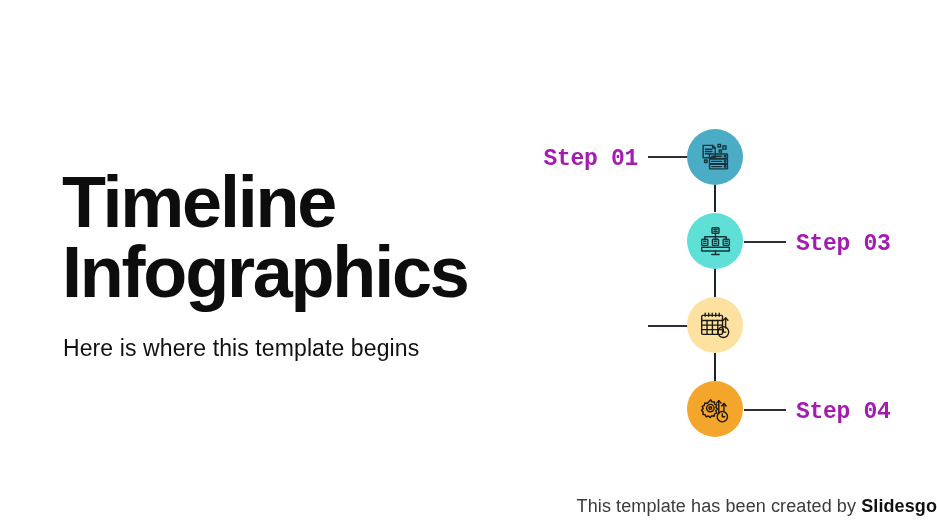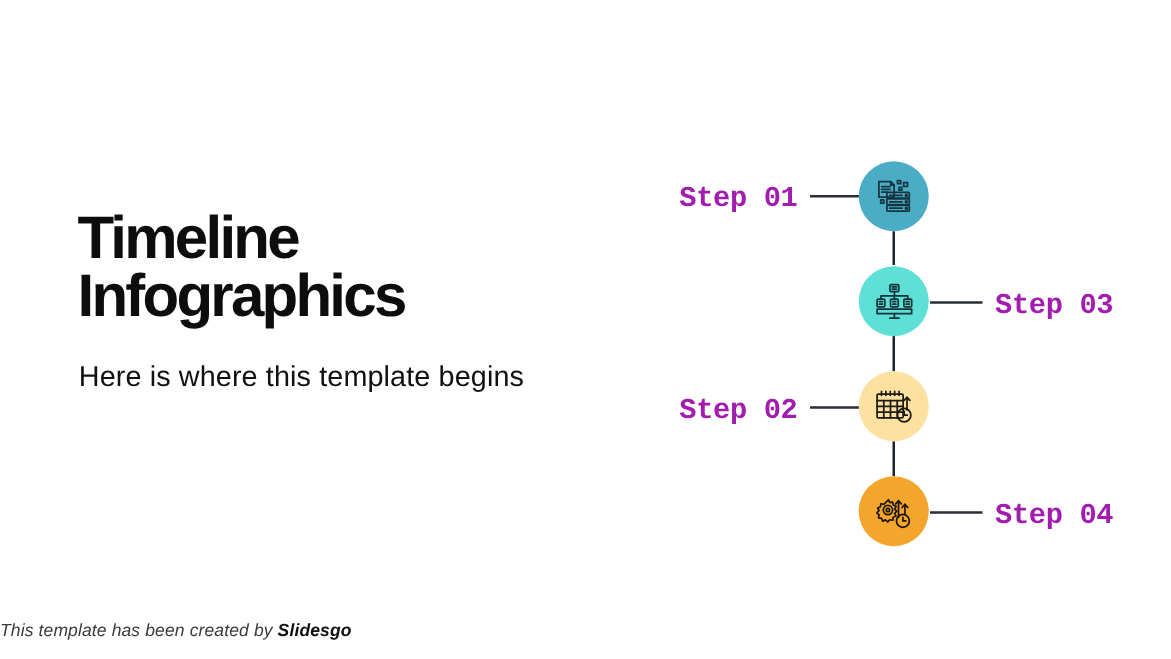--- a/index.html
+++ b/index.html
@@ -25,21 +25,21 @@
   .title-block {
     position: absolute;
     left: 62px;
     top: 168px;
     width: 460px;
   }
   .slide-title {
     margin: 0;
     font-family: "Liberation Sans", sans-serif;
     font-weight: 700;
-    font-size: 48px;
+    font-size: 72px;
     line-height: 0.97;
     letter-spacing: -2.2px;
     color: #0d0d0d;
     white-space: pre-line;
   }
   .slide-subtitle {
     margin: 1px;
     padding-top: 26px;
     font-family: "Liberation Sans", sans-serif;
     font-weight: 400;
@@ -99,26 +99,25 @@
   }
   .step-label.left  { text-align: right; }
   .step-label.right { text-align: left; }
 
   
   .footer {
     position: absolute;
     left: 0;
     right: 0;
     top: 496px;
-    text-align: left;
-    font-family: "Liberation Sans", sans-serif;
-    font-size: 14px;
+    text-align: right;
+    font-family: "Liberation Sans", sans-serif;
+    font-size: 18px;
     color: #3b3b3b;
     letter-spacing: 0.1px;
-    font-style: italic;
   }
   .footer b { font-weight: 700; color: #111111; }
 </style>
 </head>
 <body>
 
 <div id="slide">
 
   <div class="title-block">
     <h1 class="slide-title">Timeline
@@ -176,21 +175,20 @@
           <path d="M14.8 15.8h2.4M14.8 17.8h2.4"></path>
           <path d="M25.2 15.8h2.4M25.2 17.8h2.4"></path>
 
           <path d="M2.6 21.6h26.8v3.6H2.6z"></path>
           <path d="M16 25.2v2.8M12.4 28.6h7.2"></path>
         </svg>
       </span>
     </div>
 
     <div class="connector" style="left:648px; top:325px; width:42px;"></div>
-    <div class="step-label left" style="left:470px; top:315px; width:168px;">Step 02</div>
     <div class="node" style="top:297px; background:#FCE1A1;">
       <span>
         <svg viewBox="0 0 32 32" fill="none" stroke="#1d1b13" stroke-width="1.35" stroke-linecap="round" stroke-linejoin="round">
 
           <rect x="2.6" y="6.2" width="20.2" height="18.4" rx="1"></rect>
           <path d="M2.6 11.2h20.2"></path>
 
           <path d="M6 4v3M9.4 4v3M12.8 4v3M16.2 4v3M19.6 4v3"></path>
 
           <path d="M7.8 11.2v13.4M13 11.2v13.4M18.2 11.2v13.4"></path>

